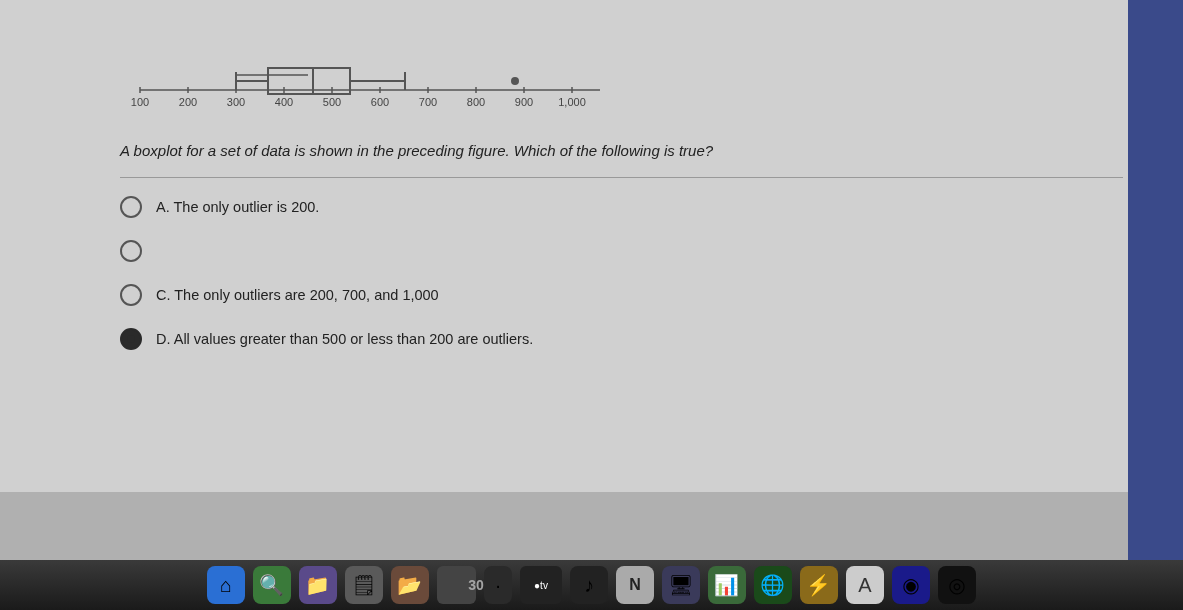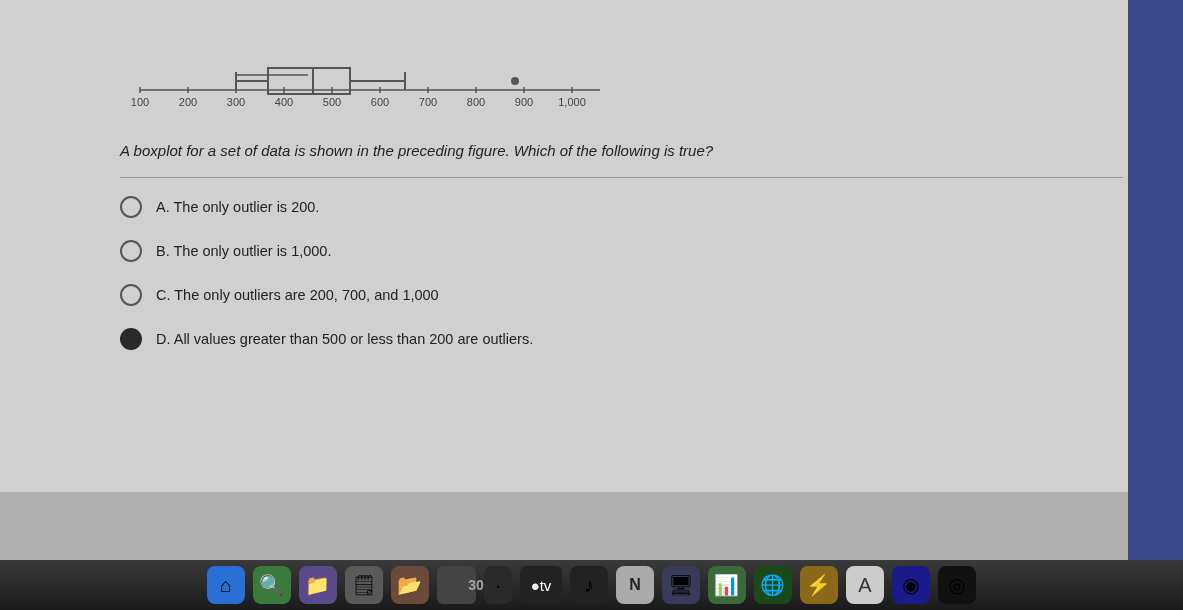--- a/index.html
+++ b/index.html
@@ -131,21 +131,21 @@
       height: 38px;
       display: flex;
       align-items: center;
       justify-content: center;
       padding-left: 39px;
     }
 
     .dock-tv {
       background: #222;
       color: #fff;
-      font-size: 15px;
+      font-size: 10px;
       border-radius: 6px;
       width: 42px;
       height: 38px;
       display: flex;
       align-items: center;
       justify-content: center;
     }
 
     .right-arrow {
       position: absolute;
@@ -223,21 +223,20 @@
 
   <div class="options-list">
 
     <div class="option-item">
       <div class="radio-circle"></div>
       <span class="option-label">A. The only outlier is 200.</span>
     </div>
 
     <div class="option-item">
       <div class="radio-circle"></div>
-      <span class="option-label">B. The only outlier is 1,000.</span>
     </div>
 
     <div class="option-item">
       <div class="radio-circle"></div>
       <span class="option-label">C. The only outliers are 200, 700, and 1,000</span>
     </div>
 
     <div class="option-item">
       <div class="radio-circle selected"></div>
       <span class="option-label">D. All values greater than 500 or less than 200 are outliers.</span>

